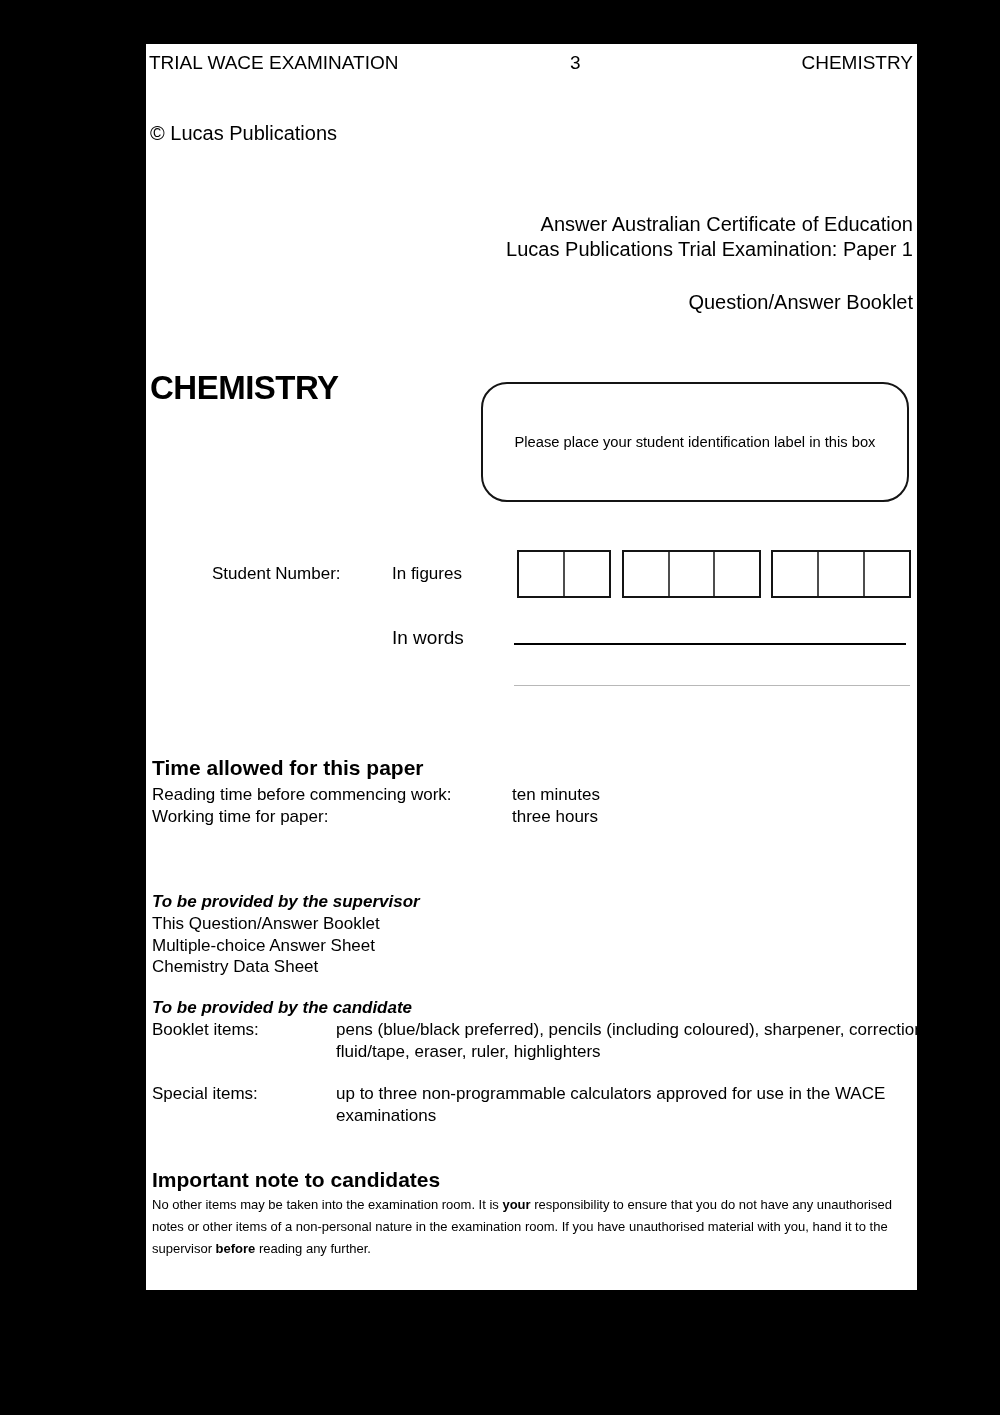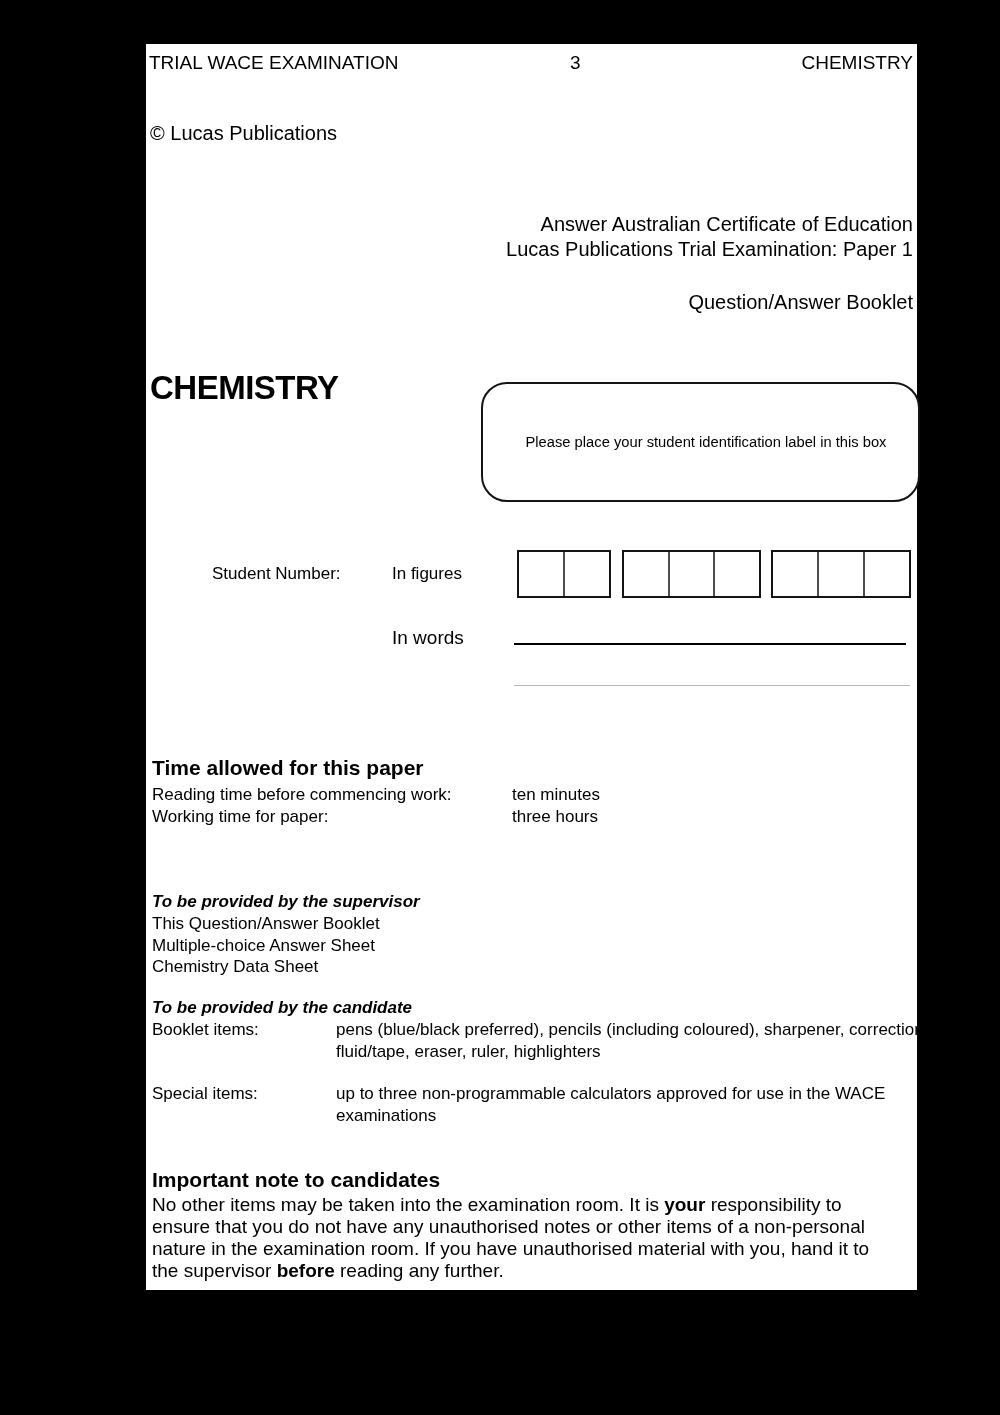--- a/index.html
+++ b/index.html
@@ -15,21 +15,21 @@
   .hdr-right{right:4px;}
 
   .copyright{left:4px;top:78px;font-size:20px;}
 
   .cert-block{right:4px;top:168px;text-align:right;font-size:20px;line-height:25px;white-space:nowrap;}
   .booklet{right:4px;top:247px;font-size:20px;white-space:nowrap;}
 
   .subject-title{left:4px;top:327px;font-size:33px;font-weight:bold;letter-spacing:-0.5px;line-height:1;}
 
   .id-box{left:335px;top:338px;width:424px;height:116px;border:2px solid #141414;border-radius:26px;
-          display:flex;align-items:center;justify-content:center;background:#fff;padding-left:11px;}
+          display:flex;align-items:center;justify-content:center;background:#fff;}
   .id-box-label{font-size:15.5px;transform:scaleX(0.95);white-space:nowrap;}
 
   .sn-label{left:66px;top:520px;font-size:17px;}
   .sn-figures{left:246px;top:520px;font-size:17px;}
   .digit-group{top:506px;height:48px;display:flex;border:2px solid #141414;box-sizing:border-box;background:#fff;}
   .g1{left:371px;width:94px;}
   .g2{left:476px;width:139px;}
   .g3{left:625px;width:140px;}
   .digit-cell{flex:1;border-left:2px solid #4d4d4d;}
   .digit-cell:first-child{border-left:none;}
@@ -51,21 +51,21 @@
   .sup-heading{left:6px;top:848px;}
   .sup-items{left:6px;top:869px;}
   .cand-heading{left:6px;top:954px;}
   .std-row{left:6px;top:975px;width:760px;}
   .spc-row{left:6px;top:1039px;width:760px;}
   .item-value{position:absolute;left:184px;top:0;}
   .std-row .item-value{width:610px;}
   .spc-row .item-value{width:552px;}
 
   .note-heading{left:6px;top:1124px;}
-  .note-para{left:6px;top:1150px;width:745px;font-size:19px;line-height:22px;}
+  .note-para{left:6px;top:1150px;width:745px;font-size:13px;line-height:22px;}
   .b{font-weight:bold;}
 </style>
 </head>
 <body>
 
 <div class="canvas">
   <div class="page">
 
     <div class="abs hdr hdr-left">TRIAL WACE EXAMINATION</div>
     <div class="abs hdr hdr-num">3</div>

